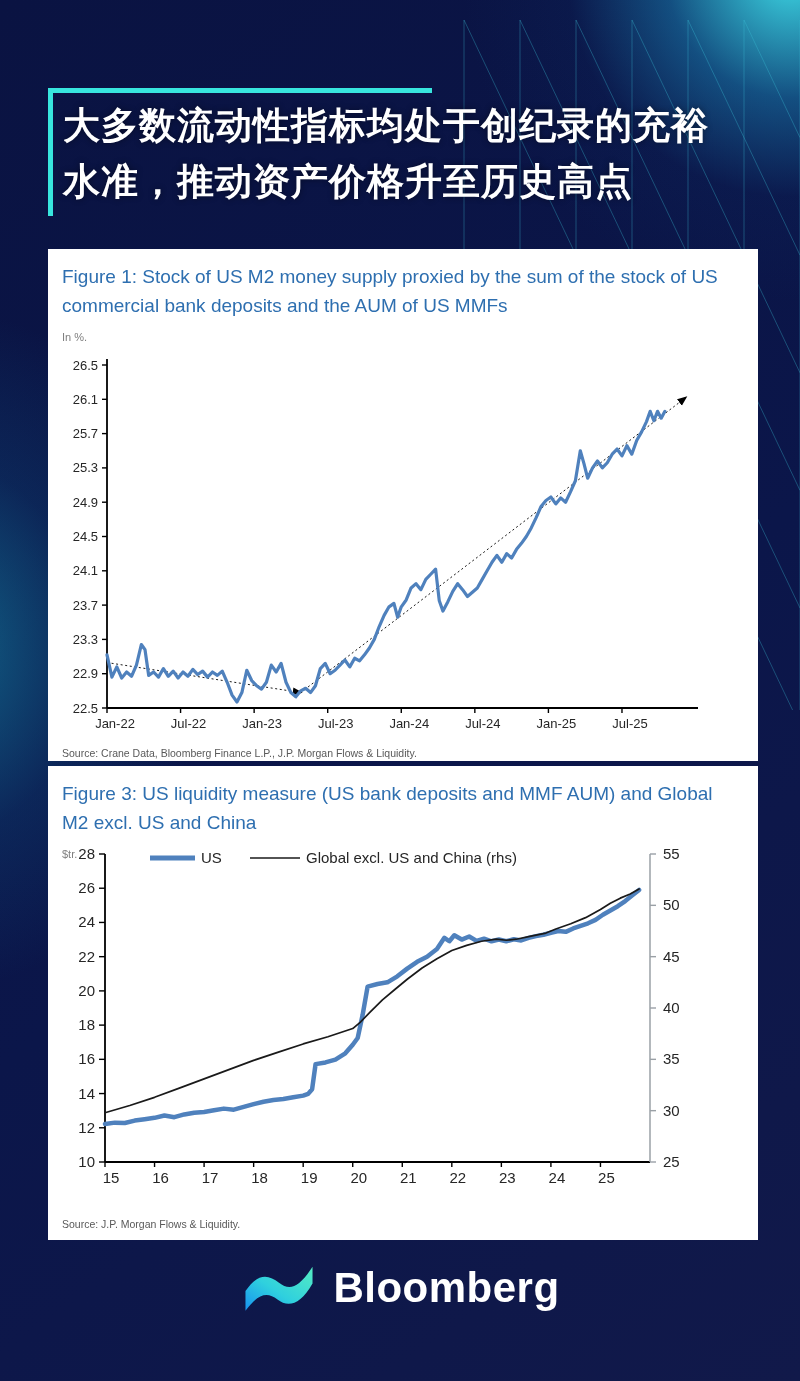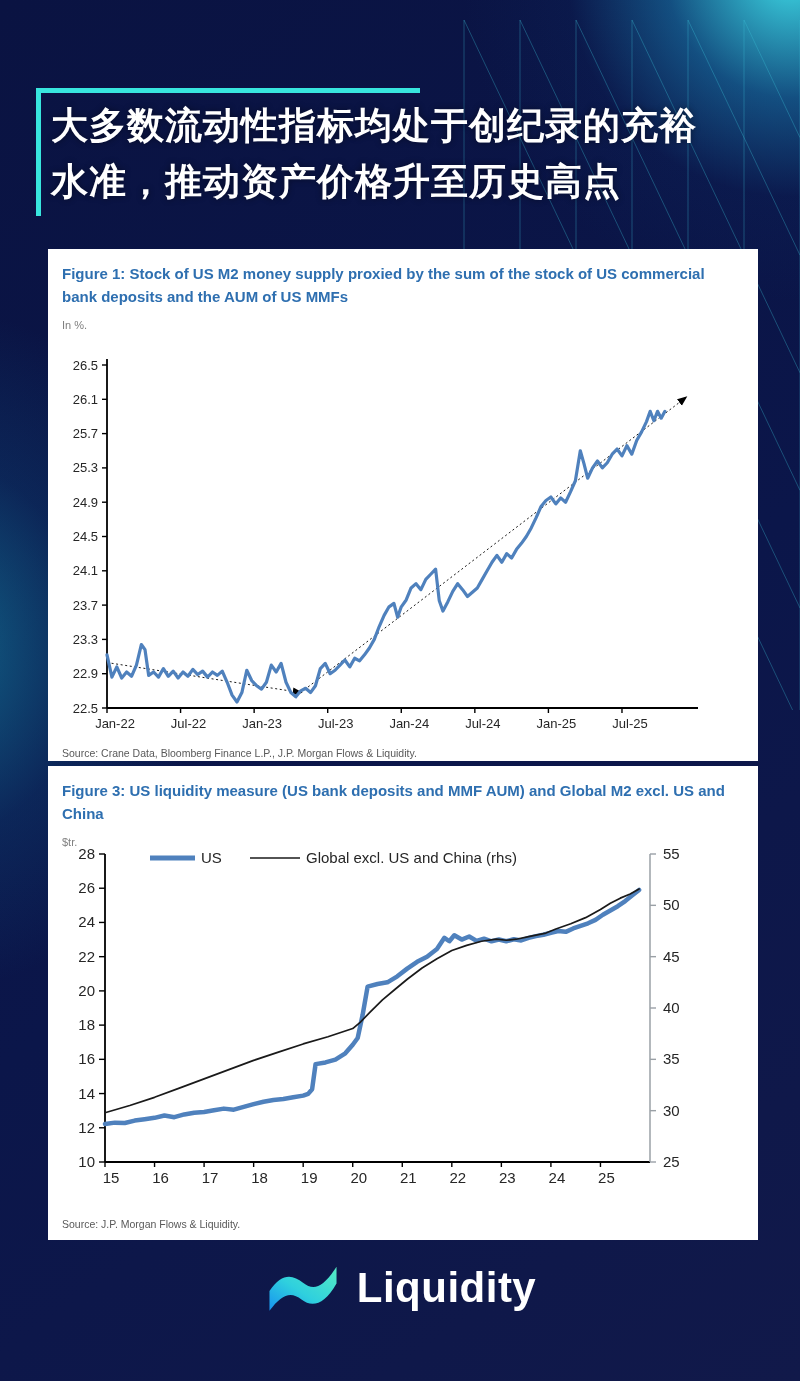--- a/index.html
+++ b/index.html
@@ -6,31 +6,31 @@
   .page{
     position:relative;width:800px;height:1381px;overflow:hidden;
     font-family:"Liberation Sans","DejaVu Sans",sans-serif;
     background:
       radial-gradient(330px 330px at 99% -2%, rgba(64,228,238,.95) 0%, rgba(30,150,200,.45) 38%, rgba(15,60,120,.12) 68%, rgba(0,0,0,0) 100%),
       radial-gradient(260px 340px at -7% 47%, rgba(22,150,180,.60) 0%, rgba(16,90,140,.25) 55%, rgba(0,0,0,0) 100%),
       linear-gradient(145deg,#0a1342 0%,#0b164a 55%,#11194a 100%);
   }
   svg{display:block}
   .decor{position:absolute;left:0;top:0;pointer-events:none}
-  .title-block{position:absolute;left:36px;top:88px;width:700px}
+  .title-block{position:absolute;left:48px;top:88px;width:700px}
   .accent-top{position:absolute;left:0;top:0;width:384px;height:5px;background:#38e6de}
   .accent-left{position:absolute;left:0;top:0;width:5px;height:128px;background:#38e6de}
   .main-title{
     padding:10px 0 0 15px;color:#ffffff;font-weight:700;font-size:37px;line-height:1.5;
     text-shadow:0 0 6px rgba(0,0,0,.45);letter-spacing:1px;
   }
   .panel{position:absolute;left:48px;width:710px;background:#ffffff;}
   .panel1{top:249px;height:512px}
   .panel2{top:766px;height:474px}
-  .fig-title{color:#2e6fb0;font-weight:700;font-size:15px;line-height:1.55;padding:13px 18px 0 14px}
+  .fig-title{color:#2e6fb0;font-weight:400;font-size:19px;line-height:1.55;padding:13px 18px 0 14px}
   .unit-label{color:#7f7f7f;font-size:11px;padding:10px 0 0 14px}
   .chart-svg{position:absolute;left:2px}
   #fig1-svg{top:92px}
   #fig3-svg{top:66px}
   .source{position:absolute;left:14px;color:#595959;font-size:10.5px}
   .panel1 .source{bottom:2px}
   .panel2 .source{bottom:10px}
   .logo-row{position:absolute;left:0;top:1256px;width:800px;display:flex;justify-content:center;align-items:center;gap:15px}
   .logo-text{color:#ffffff;font-weight:700;font-size:42px;letter-spacing:.5px}
 </style>
@@ -198,16 +198,16 @@
     <svg width="78" height="64" viewBox="0 0 100 84">
       <defs>
         <linearGradient id="lg" x1="1" y1="0" x2="0" y2="1">
           <stop offset="0" stop-color="#55ecc2"></stop>
           <stop offset="0.55" stop-color="#2fd0de"></stop>
           <stop offset="1" stop-color="#1792f0"></stop>
         </linearGradient>
       </defs>
       <path d="M6,46 C22,22 36,24 50,35 C64,46 76,42 94,14 L94,36 C78,64 62,68 48,57 C34,46 22,50 6,72 Z" fill="url(#lg)"></path>
     </svg>
-    <div class="logo-text">Liquidity</div>
+    <div class="logo-text">Bloomberg</div>
   </div>
 
 </div>
 
 </body></html>

